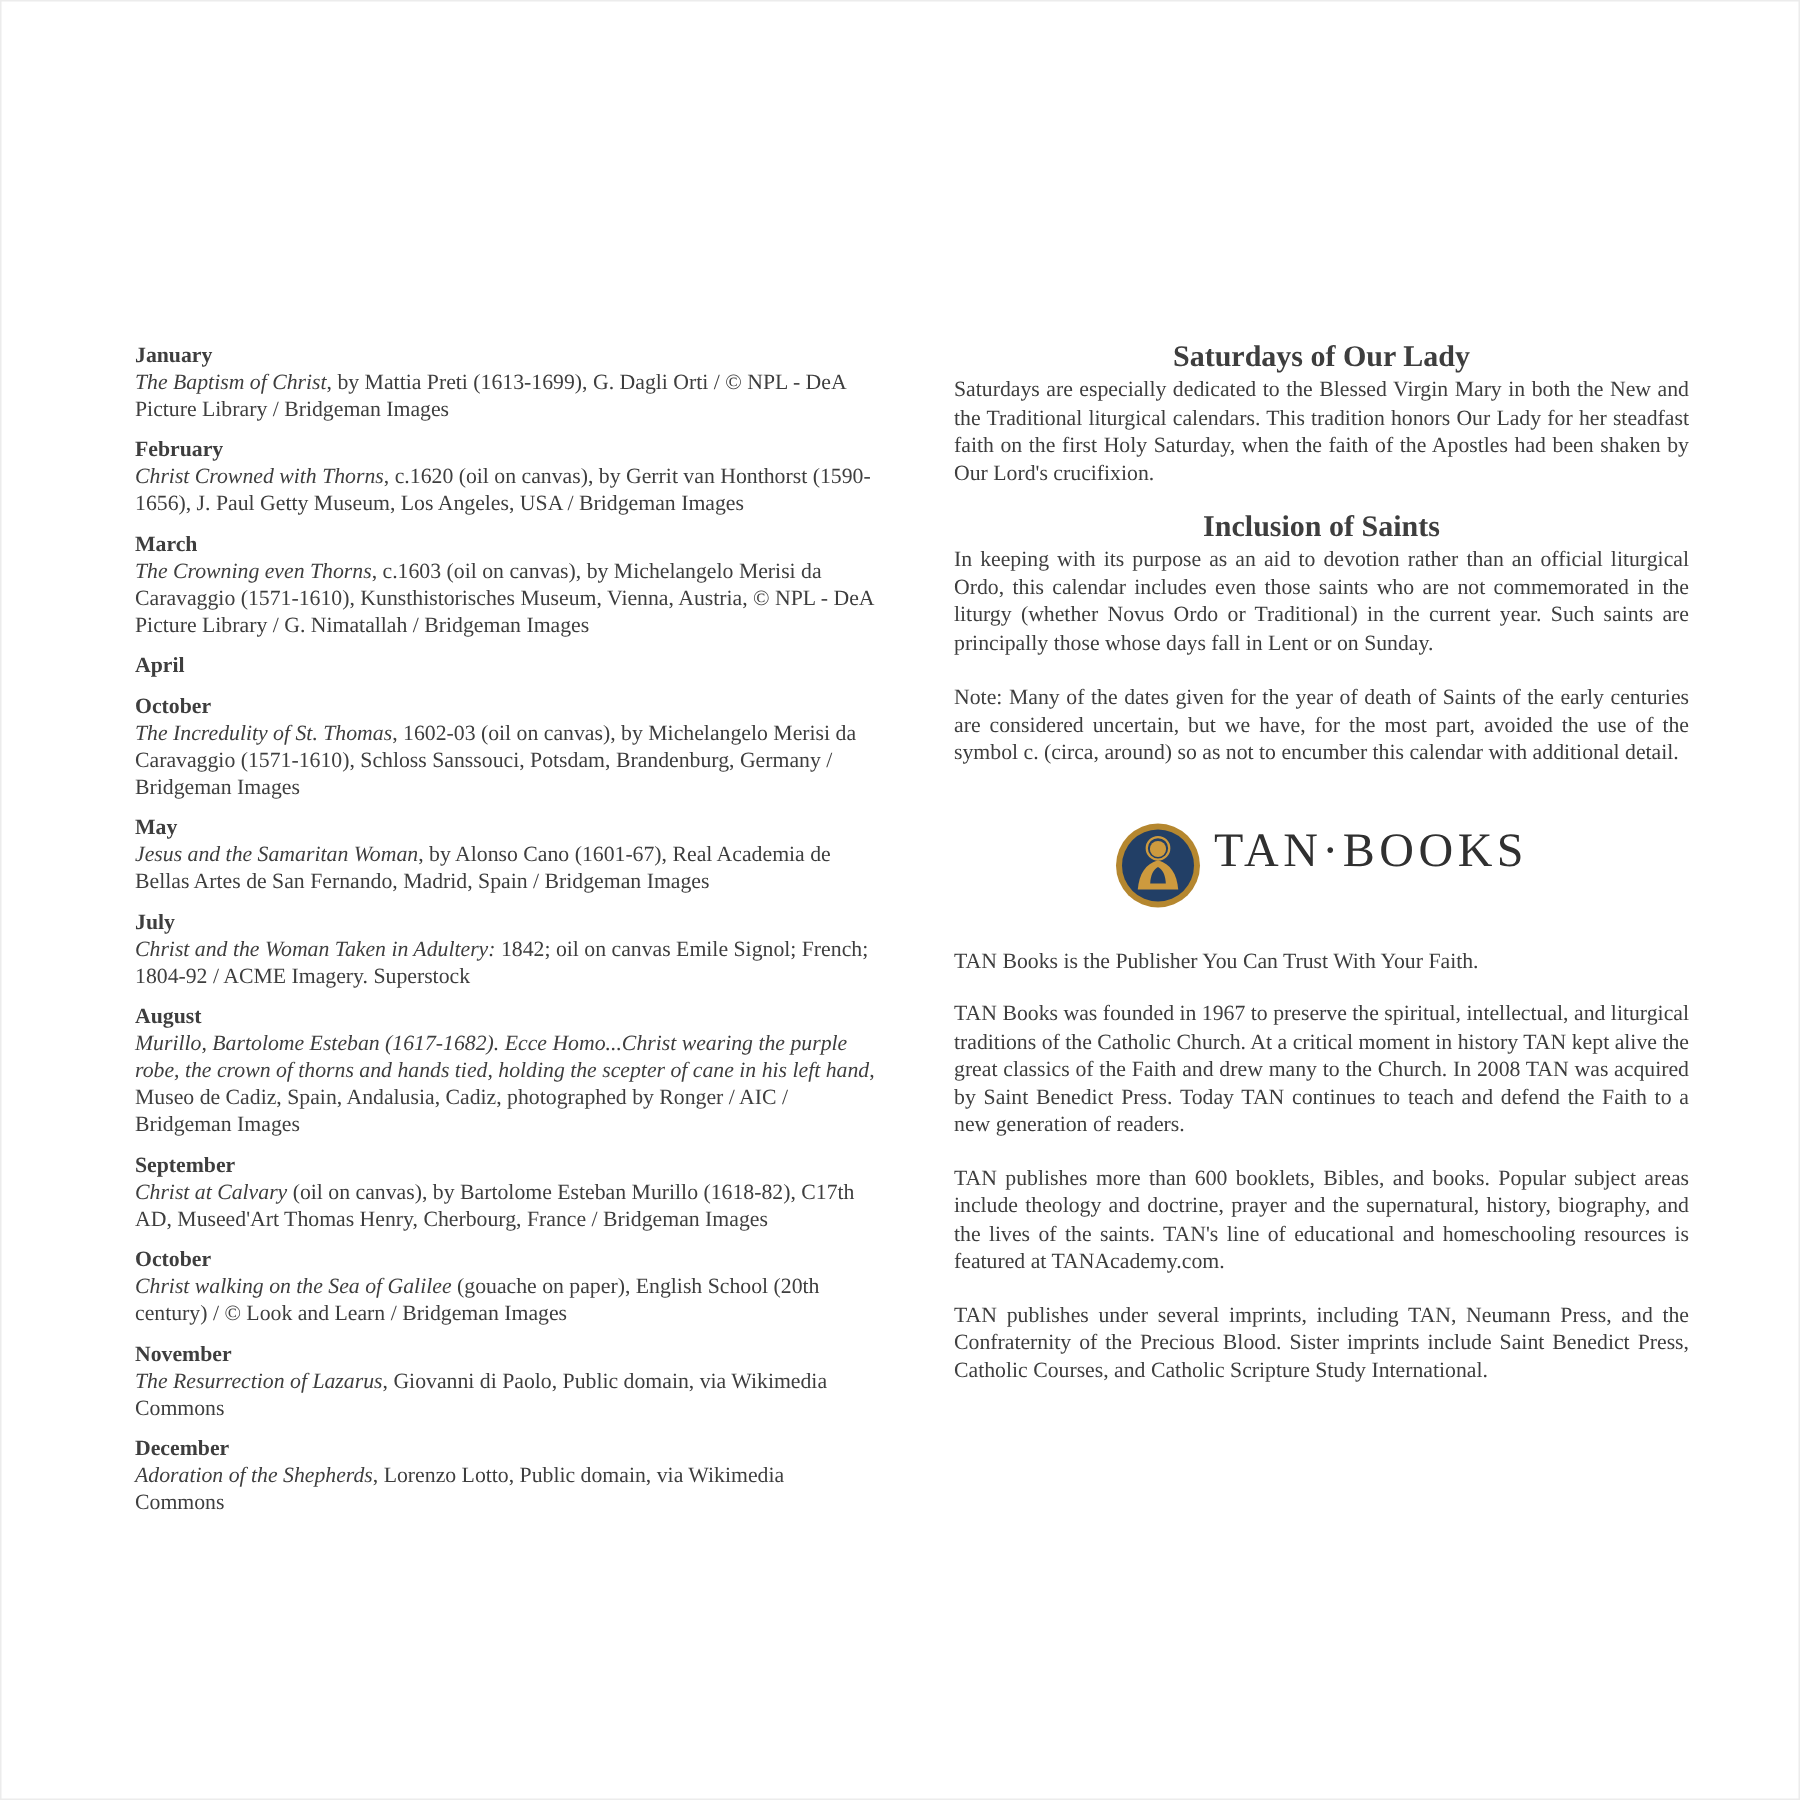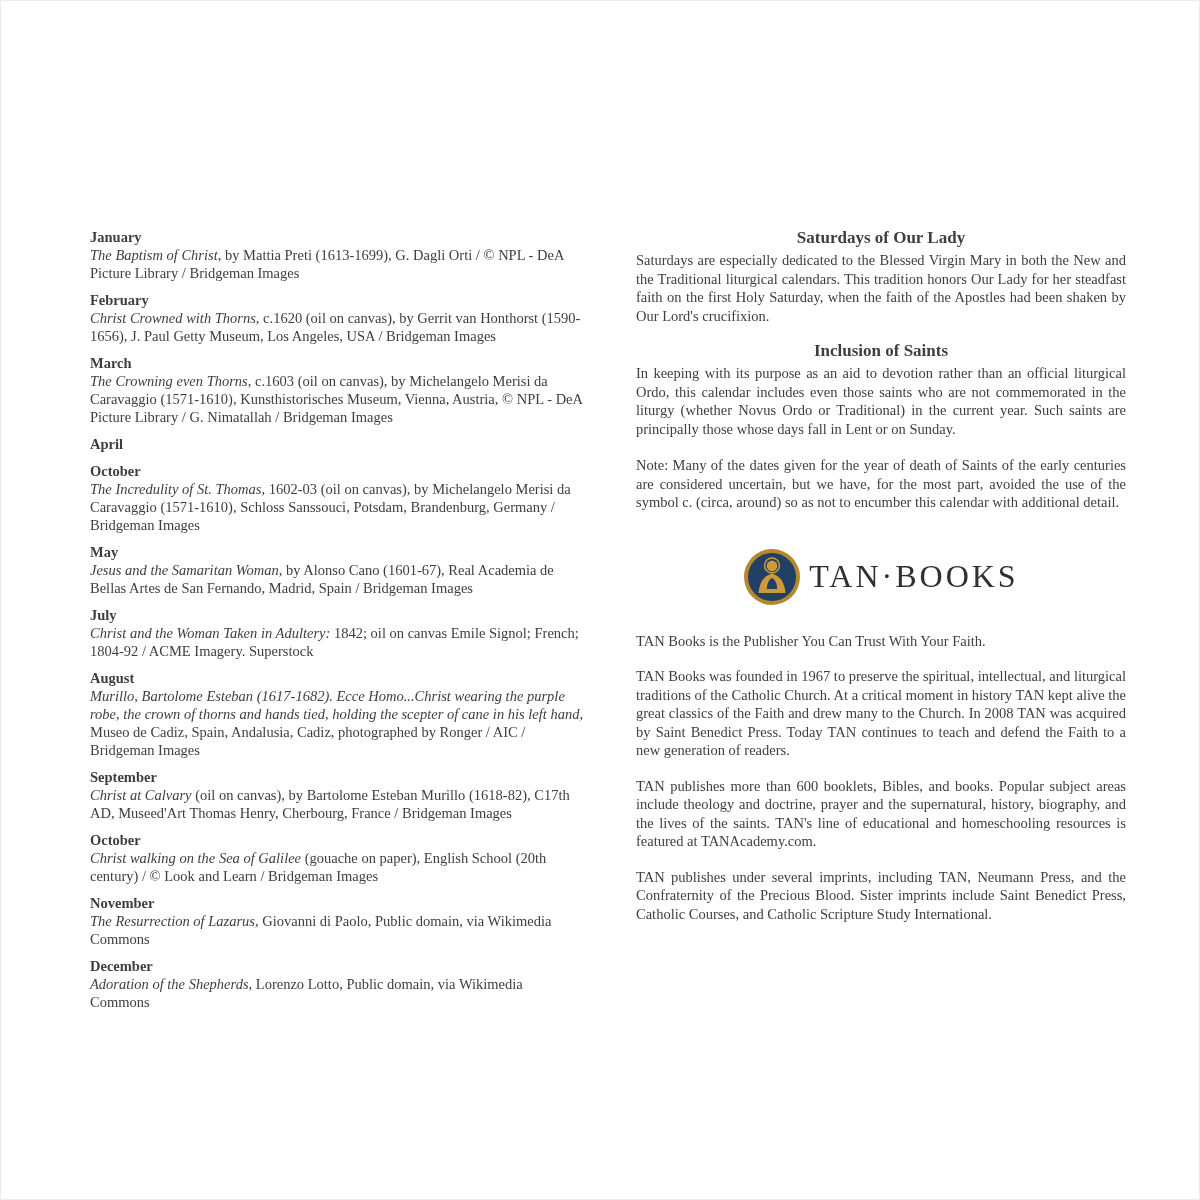--- a/index.html
+++ b/index.html
@@ -43,34 +43,33 @@
   
   .col-right {
     position: absolute;
     left: 636px;
     top: 228px;
     width: 490px;
   }
   .section { margin-bottom: 16px; }
   .section-heading {
     font-weight: bold;
-    font-size: 17px;
+    font-size: 20px;
     line-height: 20px;
     text-align: center;
     margin-bottom: 3px;
   }
   .section-body, .note, .para, .tagline {
     font-size: 14.5px;
     line-height: 18.5px;
     text-align: justify;
   }
   .note { margin-top: 18px; margin-bottom: 36px; }
   .logo-row {
     display: flex;
-    align-items: center;
     justify-content: center;
     gap: 8px;
     margin: 28px 0 26px 0;
   }
   .logo-text {
     font-size: 32px;
     letter-spacing: 3px;
     color: #303030;
     white-space: nowrap;
   }

